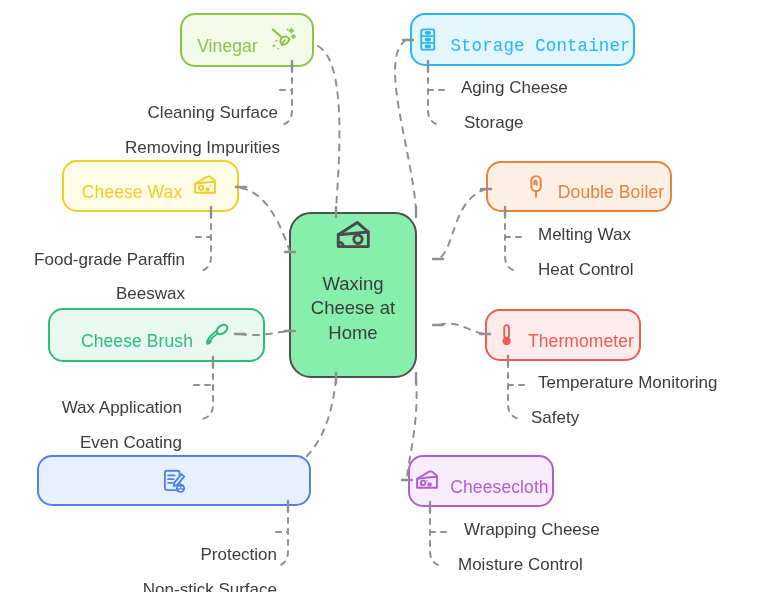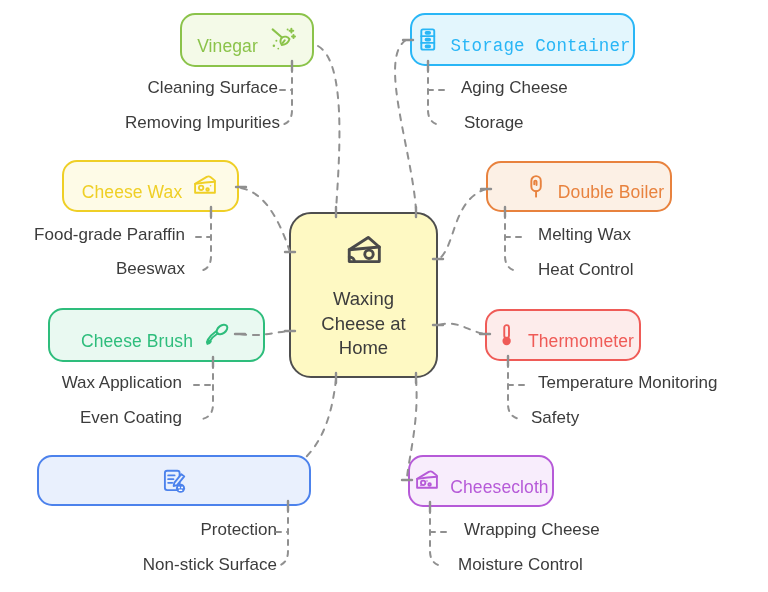--- a/index.html
+++ b/index.html
@@ -11,32 +11,32 @@
   #wires{position:absolute;left:0;top:0;z-index:3;pointer-events:none;}
   .bnode{
     position:absolute;z-index:2;display:flex;align-items:center;justify-content:center;gap:9px;
     border:2px solid var(--c);background:var(--bg);color:var(--c);
     border-radius:15px;box-sizing:border-box;font-size:17.5px;letter-spacing:.1px;
     cursor:pointer;
   }
   .bnode svg{display:block;}
   .blabel{white-space:nowrap;margin-top:12px;}
   .center-node{
-    position:absolute;z-index:2;left:289px;top:212px;width:149px;height:166px;
-    background:#fef9c3;border:2px solid #4E4E4E;border-radius:22px;box-sizing:border-box;
-    display:flex;flex-direction:column;align-items:center;justify-content:center;gap:8px;
+    position:absolute;z-index:2;left:289px;top:212px;width:128px;height:166px;
+    background:#86efac;border:2px solid #4E4E4E;border-radius:22px;box-sizing:border-box;
+    display:flex;flex-direction:column;align-items:center;justify-content:flex-start;gap:8px;
     cursor:pointer;
   }
   .clabel{
     width:112px;text-align:center;font-size:18.5px;line-height:1.32;color:#3C3C3C;
   }
   .leaf{
     position:absolute;z-index:2;white-space:nowrap;font-size:17px;color:#3C3C3C;cursor:pointer;
   }
-  .leaf.left{text-align:right;}
+  .leaf.left{text-align:right;margin-top:25px;}
 </style>
 </head>
 <body>
 
 <div id="canvas">
 
   <svg id="wires" width="768" height="592" viewBox="0 0 768 592">
     <g fill="none" stroke="#909090" stroke-width="2" stroke-linecap="round" stroke-dasharray="6 7">
       <path d="M318 46 C346 62 340 150 336 210"></path>
       <path d="M406 40 C378 58 412 150 416 210"></path>

